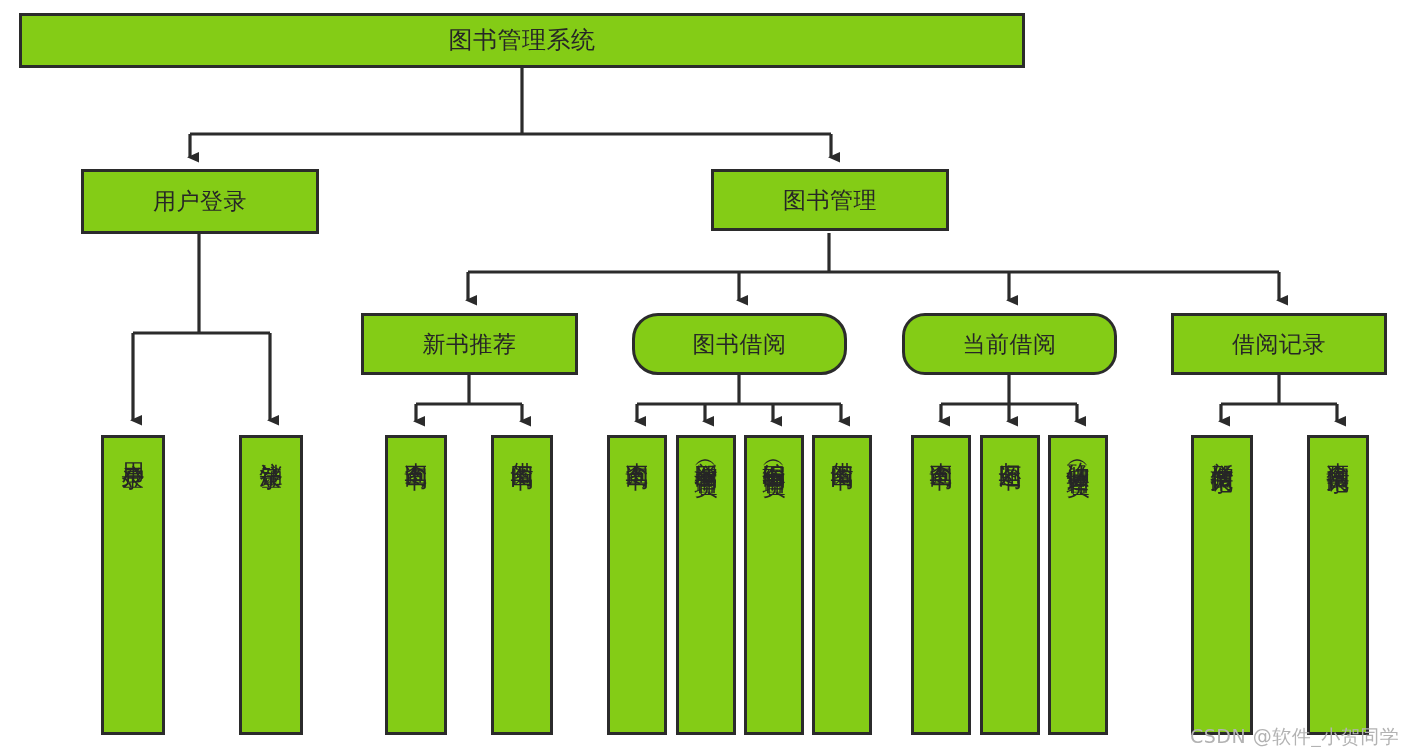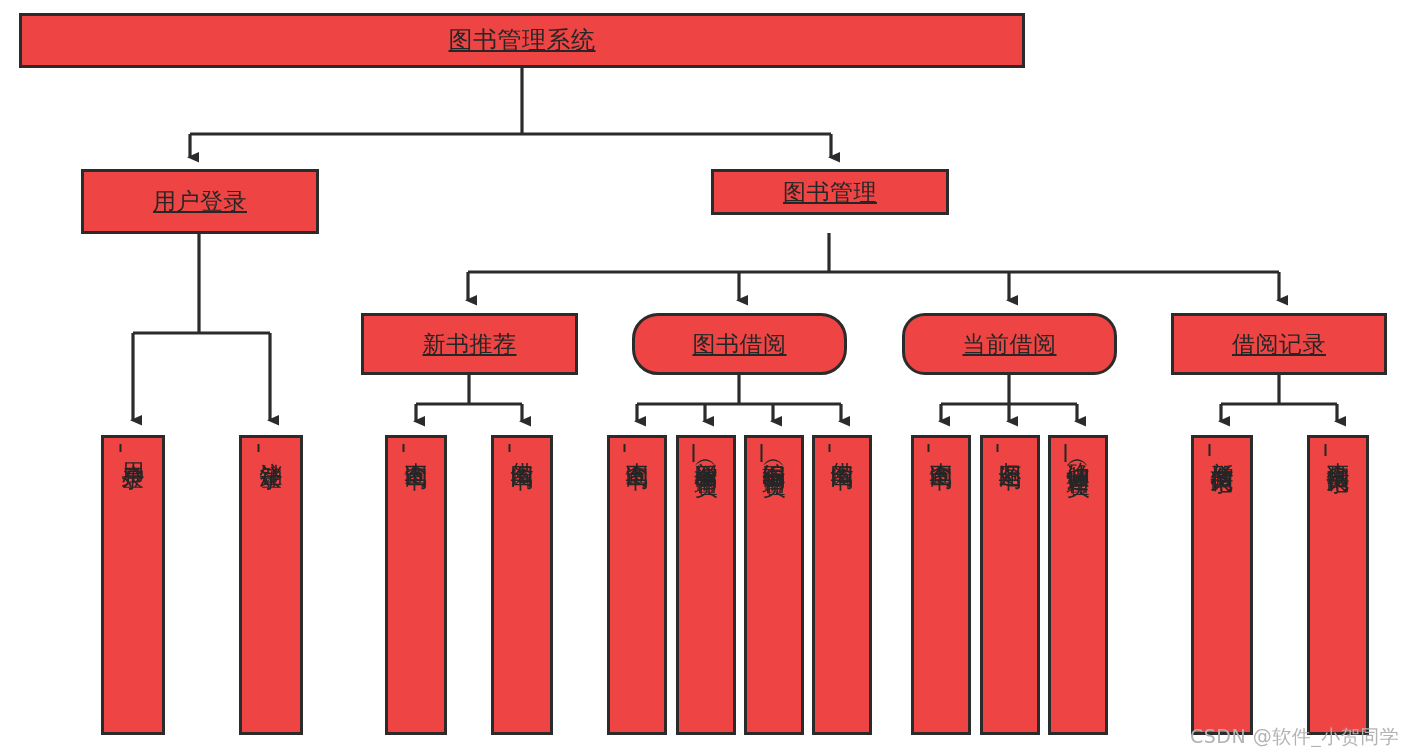--- a/index.html
+++ b/index.html
@@ -21,27 +21,26 @@
     position: absolute;
     left: 0;
     top: 0;
     width: 1405px;
     height: 747px;
     pointer-events: none;
   }
   .node {
     position: absolute;
     box-sizing: border-box;
-    background: #ef4444;
+    background: #84cc16;
     border: 3px solid #2b2b2b;
     display: flex;
     align-items: center;
     justify-content: center;
     color: #262626;
-    text-decoration: underline;
   }
   .node .lbl {
     display: block;
     text-align: center;
     line-height: 1.15;
     white-space: nowrap;
   }
   
   .h-node .lbl {
     font-size: 23px;
@@ -126,21 +125,21 @@
     </g>
   </svg>
 
   <div class="node h-node root" style="left:19px; top:13px; width:1006px; height:55px;">
     <span class="lbl">图书管理系统</span>
   </div>
 
   <div class="node h-node" style="left:81px; top:169px; width:238px; height:65px;">
     <span class="lbl">用户登录</span>
   </div>
-  <div class="node h-node" style="left:711px; top:169px; width:238px; height:46px;">
+  <div class="node h-node" style="left:711px; top:169px; width:238px; height:62px;">
     <span class="lbl">图书管理</span>
   </div>
 
   <div class="node h-node" style="left:361px; top:313px; width:217px; height:62px;">
     <span class="lbl">新书推荐</span>
   </div>
   <div class="node h-node" style="left:632px; top:313px; width:215px; height:62px;border-radius:26px;">
     <span class="lbl">图书借阅</span>
   </div>
   <div class="node h-node" style="left:902px; top:313px; width:215px; height:62px;border-radius:23px;">

